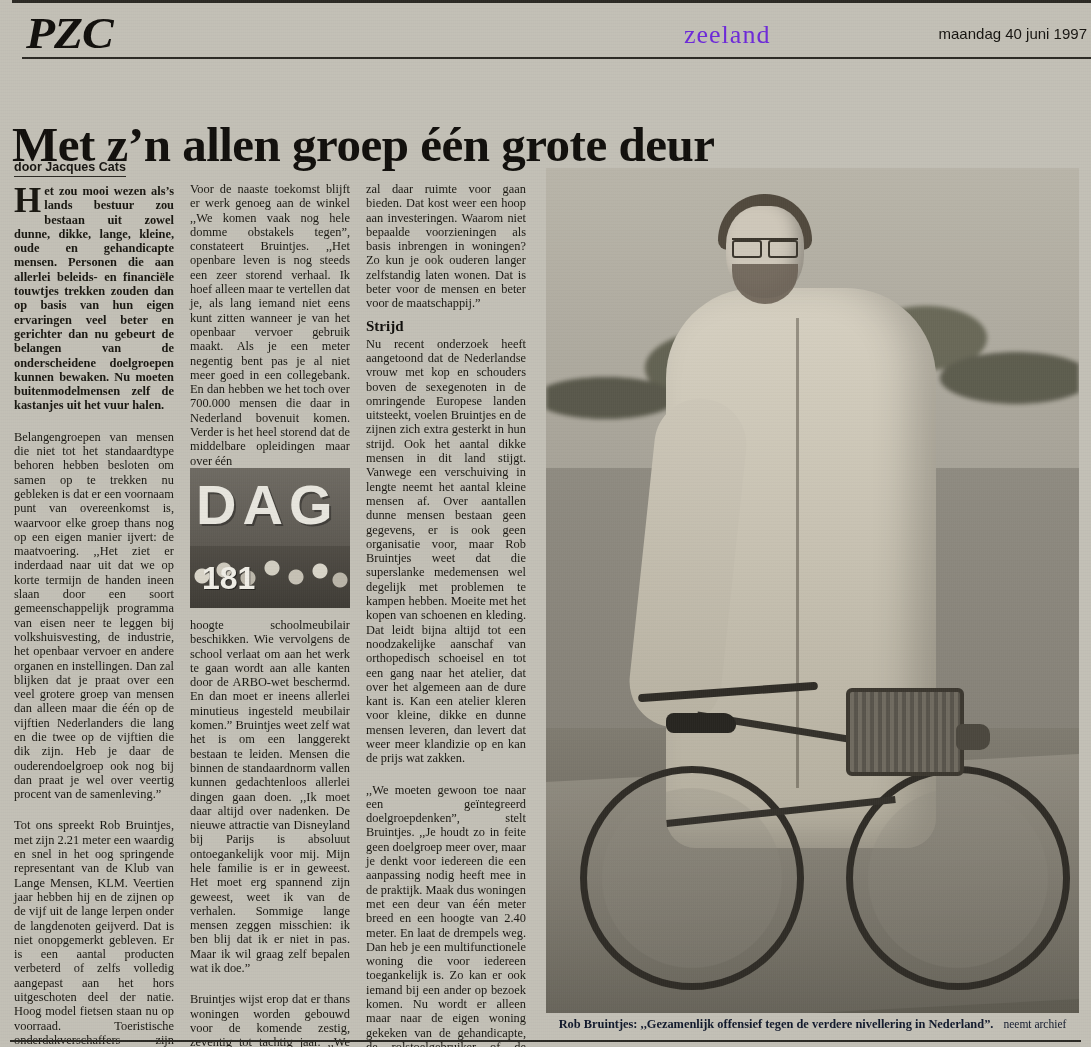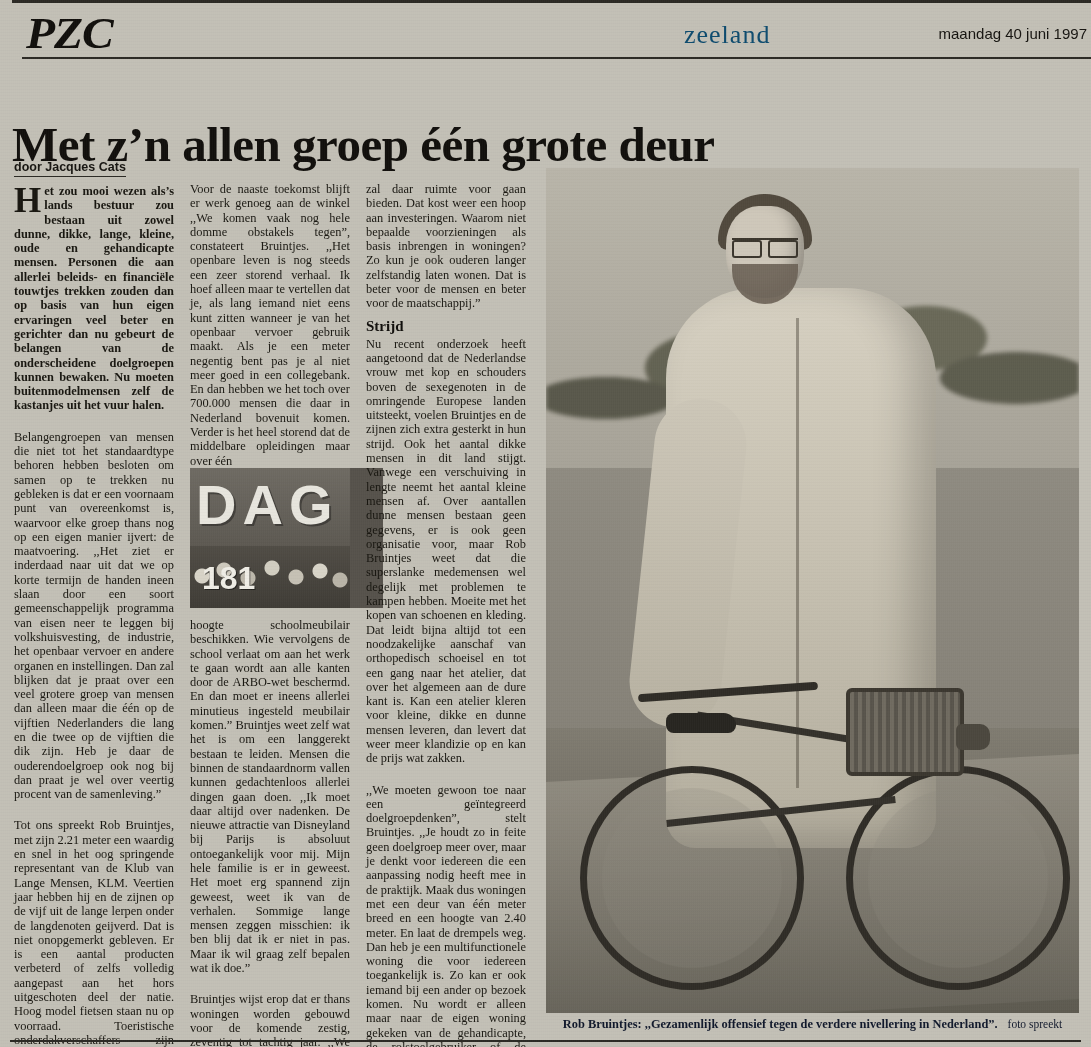--- a/index.html
+++ b/index.html
@@ -55,21 +55,21 @@
   .masthead-rule-bottom {
     position: absolute;
     left: 10px; top: 57px; width: 1071px; height: 2px;
     background: #2a2823;
   }
   .section-name {
     position: absolute;
     left: 672px; top: 20px;
     font-size: 26px;
     letter-spacing: 1px;
-    color: #0c4a6e;
+    color: #6d28d9;
   }
   .issue-date {
     position: absolute;
     right: 16px; top: 25px;
     font-size: 15px;
     font-family: "Liberation Sans", sans-serif;
     color: #15130f;
   }
 
   
@@ -127,21 +127,21 @@
     font-size: 15px;
     line-height: 18px;
     margin: 6px 0 2px 0;
     color: #100e0b;
   }
 
   
   .dag-box {
     position: absolute;
     left: 190px; top: 468px;
-    width: 193px; height: 140px;
+    width: 160px; height: 140px;
     background: #55514a;
     overflow: hidden;
   }
   .dag-sky {
     position: absolute; left:0; top:0; width:160px; height:82px;
     background: linear-gradient(180deg,#6e6a62 0%, #5b5750 100%);
   }
   .dag-letters {
     position: absolute;
     left: 6px; top: 4px;
@@ -367,18 +367,18 @@
     <div class="ph-bar"></div>
     <div class="ph-bar2"></div>
     <div class="ph-bar3"></div>
     <div class="ph-seat"></div>
     <div class="ph-basket"></div>
     <div class="ph-lamp"></div>
   </div>
 
   <div class="photo-caption">
     <span>Rob Bruintjes: ,,Gezamenlijk offensief tegen de verdere nivellering in Nederland”.</span>
-    <span class="photo-credit">foto spreekt</span>
+    <span class="photo-credit">neemt archief</span>
   </div>
 
   <div class="bottom-rule"></div>
   <div class="grain"></div>
 </div>
 
 </body></html>

